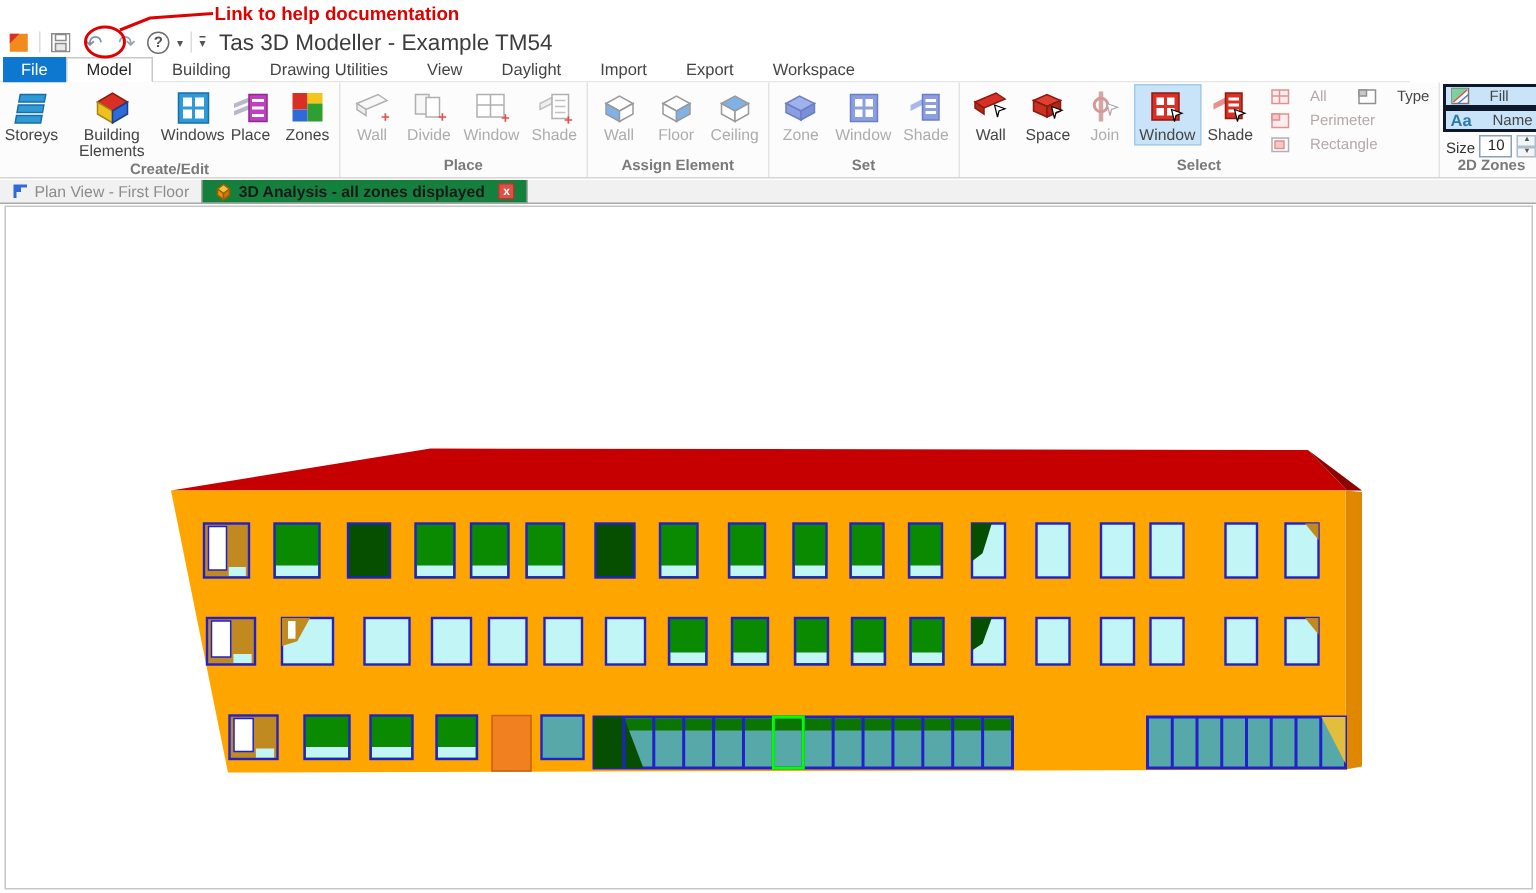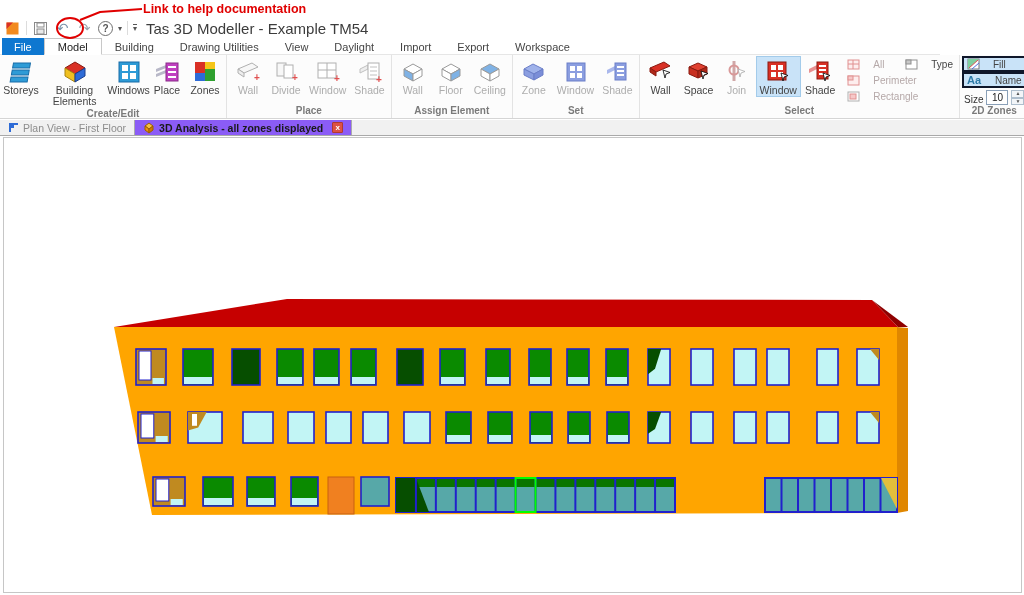--- a/index.html
+++ b/index.html
@@ -50,21 +50,21 @@
   .spin-box { width:22px; height:15px; border:1px solid #8aa0b8; background:#fff; font-size:10px;
     display:flex; align-items:center; justify-content:center; color:#222; }
   .spin-arrows { display:flex; flex-direction:column; }
   .spin-arrows div { width:13px; height:7.5px; border:1px solid #aebecd; background:#f2f5f8;
     font-size:5px; line-height:5px; text-align:center; color:#555; }
 
   
   .vstrip { position:absolute; top:120px; left:0; width:1024px; height:16px; background:#f1f1f1;
     border-bottom:1px solid #a9a9a9; display:flex; font-size:10.5px; }
   .vtab { display:flex; align-items:center; gap:4px; padding:0 8px; color:#8c8c8c; }
-  .vtab.active { background:#8b5cf6; border-left:1px solid #ababab; border-right:1px solid #ababab;
+  .vtab.active { background:#15803d; border-left:1px solid #ababab; border-right:1px solid #ababab;
     color:#1a1a1a; font-weight:bold; }
   .closebox { width:11px; height:11px; background:#dd5145; border:1px solid #b03a30; border-radius:1px;
     color:#fff; font-size:8px; line-height:9px; text-align:center; font-weight:bold; margin-left:5px; }
 
   
   .canvas { position:absolute; top:137px; left:3px; width:1019px; height:456px;
     border:1px solid #c6c6c6; background:#fff; overflow:hidden; }
   .canvas svg { position:absolute; left:-4px; top:-3px; }
 </style>
 </head>

